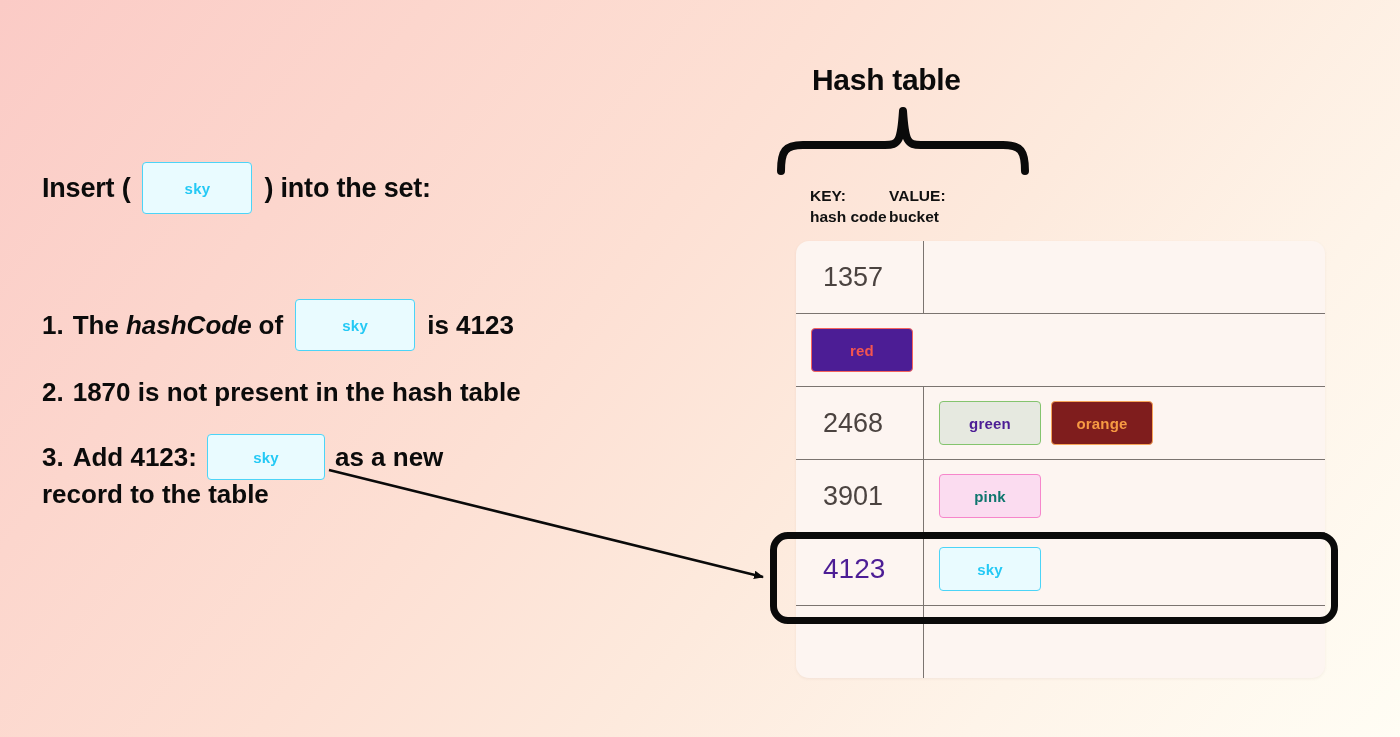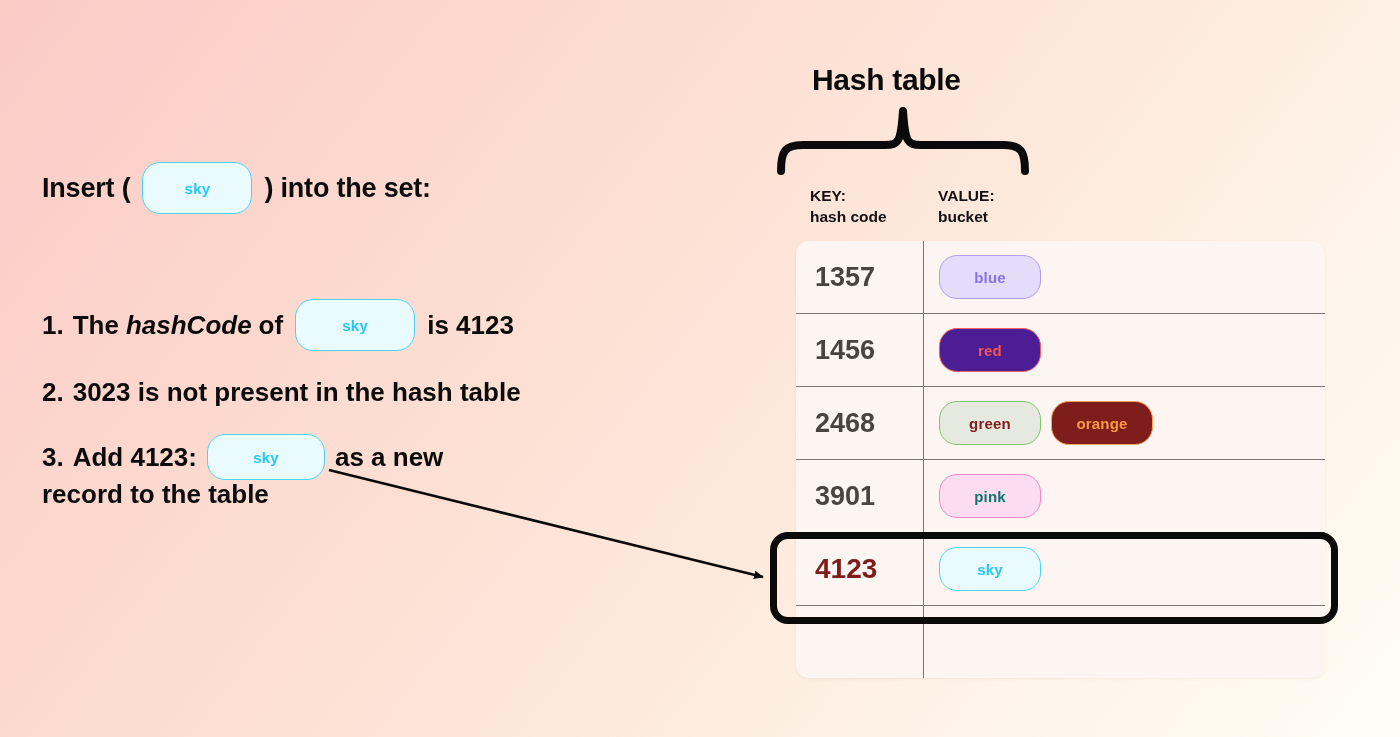--- a/index.html
+++ b/index.html
@@ -40,31 +40,31 @@
 
   .num { margin-right: 9px; }
   .ital { font-style: italic; font-weight: 700; }
   .sp   { display: inline-block; width: 7px; }
 
   
   .chip {
     display: inline-flex;
     align-items: center;
     justify-content: center;
-    border-radius: 18px;
+    border-radius: 4px;
     border: 1.6px solid;
     font-size: 15px;
     font-weight: 700;
     line-height: 1;
     letter-spacing: .2px;
   }
   .chip.sky    { background: #e9fbff; border-color: #4cd4f7; color: #24c9f5; }
   .chip.blue   { background: #e4dcf8; border-color: #b29fe9; color: #8b72e2; }
   .chip.red    { background: #4c1d95; border-color: #f4635d; color: #f4554f; }
-  .chip.green  { background: #e6e9e0; border-color: #84c46e; color: #7f1d1d; }
+  .chip.green  { background: #e6e9e0; border-color: #84c46e; color: #4c1d95; }
   .chip.orange { background: #7f1d1d; border-color: #f6a458; color: #f79a43; }
   .chip.pink   { background: #fbdcf0; border-color: #f686cb; color: #0f766e; text-align: center; }
 
   
   .chip-lg { width: 112px; height: 50px; font-size: 15px; }
   .headline .chip-lg  { margin: 0 12px; }
   .step1 .chip-lg     { margin: 0 12px; }
   .step3 .chip-lg     { margin: 0 10px; width: 118px; height: 46px; }
   .headline .chip-lg  { width: 110px; height: 52px; }
   .step1 .chip-lg     { width: 120px; height: 52px; }
@@ -78,21 +78,21 @@
     position: absolute; left: 812px; top: 63px;
     font-size: 30px; font-weight: 700; color: #0b0b0b; letter-spacing: -0.3px;
   }
   #brace-svg { position: absolute; left: 775px; top: 105px; width: 260px; height: 70px; }
 
   .col-head {
     position: absolute; font-size: 15.5px; font-weight: 700; color: #111;
     line-height: 1.35; white-space: nowrap;
   }
   .col-head.key   { left: 810px; top: 186px; }
-  .col-head.value { left: 938px; top: 186px; }
+  .col-head.value { left: 889px; top: 186px; }
 
   .hash-table {
     position: absolute;
     left: 796px; top: 241px;
     width: 529px; height: 437px;
     background: #fdf5f1;
     border-radius: 13px;
     box-shadow: 0 1px 3px rgba(120,80,60,.08);
     overflow: hidden;
   }
@@ -102,31 +102,31 @@
     align-items: center;
     height: 73px;
     border-bottom: 1.1px solid #7b7470;
   }
   .row:last-child { border-bottom: none; height: 72px; }
   .row .key-cell {
     width: 128px;
     flex: 0 0 128px;
     height: 100%;
     display: flex; align-items: center;
-    padding-left: 19px;
-    font-size: 27px; font-weight: 700; color: #4b4340;
+    padding-left: 27px;
+    font-size: 27px; font-weight: 400; color: #4b4340;
     border-right: 1.1px solid #7b7470;
   }
   .row .val-cell {
     flex: 1 1 auto; height: 100%;
     display: flex; align-items: center; gap: 10px;
     padding-left: 15px;
   }
   .row .chip { height: 44px; min-width: 102px; padding: 0 14px; }
-  .row.highlight .key-cell { color: #7f1d1d; font-size: 28px; }
+  .row.highlight .key-cell { color: #4c1d95; font-size: 28px; }
 
   
   .record-highlight {
     position: absolute;
     left: 770px; top: 532px;
     width: 568px; height: 92px;
     border: 7px solid #0a0a0a;
     border-radius: 18px;
     pointer-events: none;
   }
@@ -154,21 +154,21 @@
       <span class="sp"></span>
       <span>of</span>
       <span class="chip sky chip-lg">
         <span>sky</span>
       </span>
       <span>is 4123</span>
     </div>
 
     <div class="line step2">
       <span class="num">2.</span>
-      <span>3023 is not present in the hash table</span>
+      <span>1870 is not present in the hash table</span>
     </div>
 
     <div class="line step3">
       <span class="num">3.</span>
       <span>Add 4123:</span>
       <span class="chip sky chip-lg">
         <span>sky</span>
       </span>
       <span>as a new</span>
     </div>
@@ -199,28 +199,22 @@
     <div>hash code</div>
   </div>
   <div class="col-head value">
     <div>VALUE:</div>
     <div>bucket</div>
   </div>
 
   <div class="hash-table" id="hash-table">
       <div class="row">
         <div class="key-cell">1357</div>
-        <div class="val-cell">
-          <span class="chip blue">
-            <span>blue</span>
-          </span>
-        </div>
-      </div>
-      <div class="row">
-        <div class="key-cell">1456</div>
+      </div>
+      <div class="row">
         <div class="val-cell">
           <span class="chip red">
             <span>red</span>
           </span>
         </div>
       </div>
       <div class="row">
         <div class="key-cell">2468</div>
         <div class="val-cell">
           <span class="chip green">

